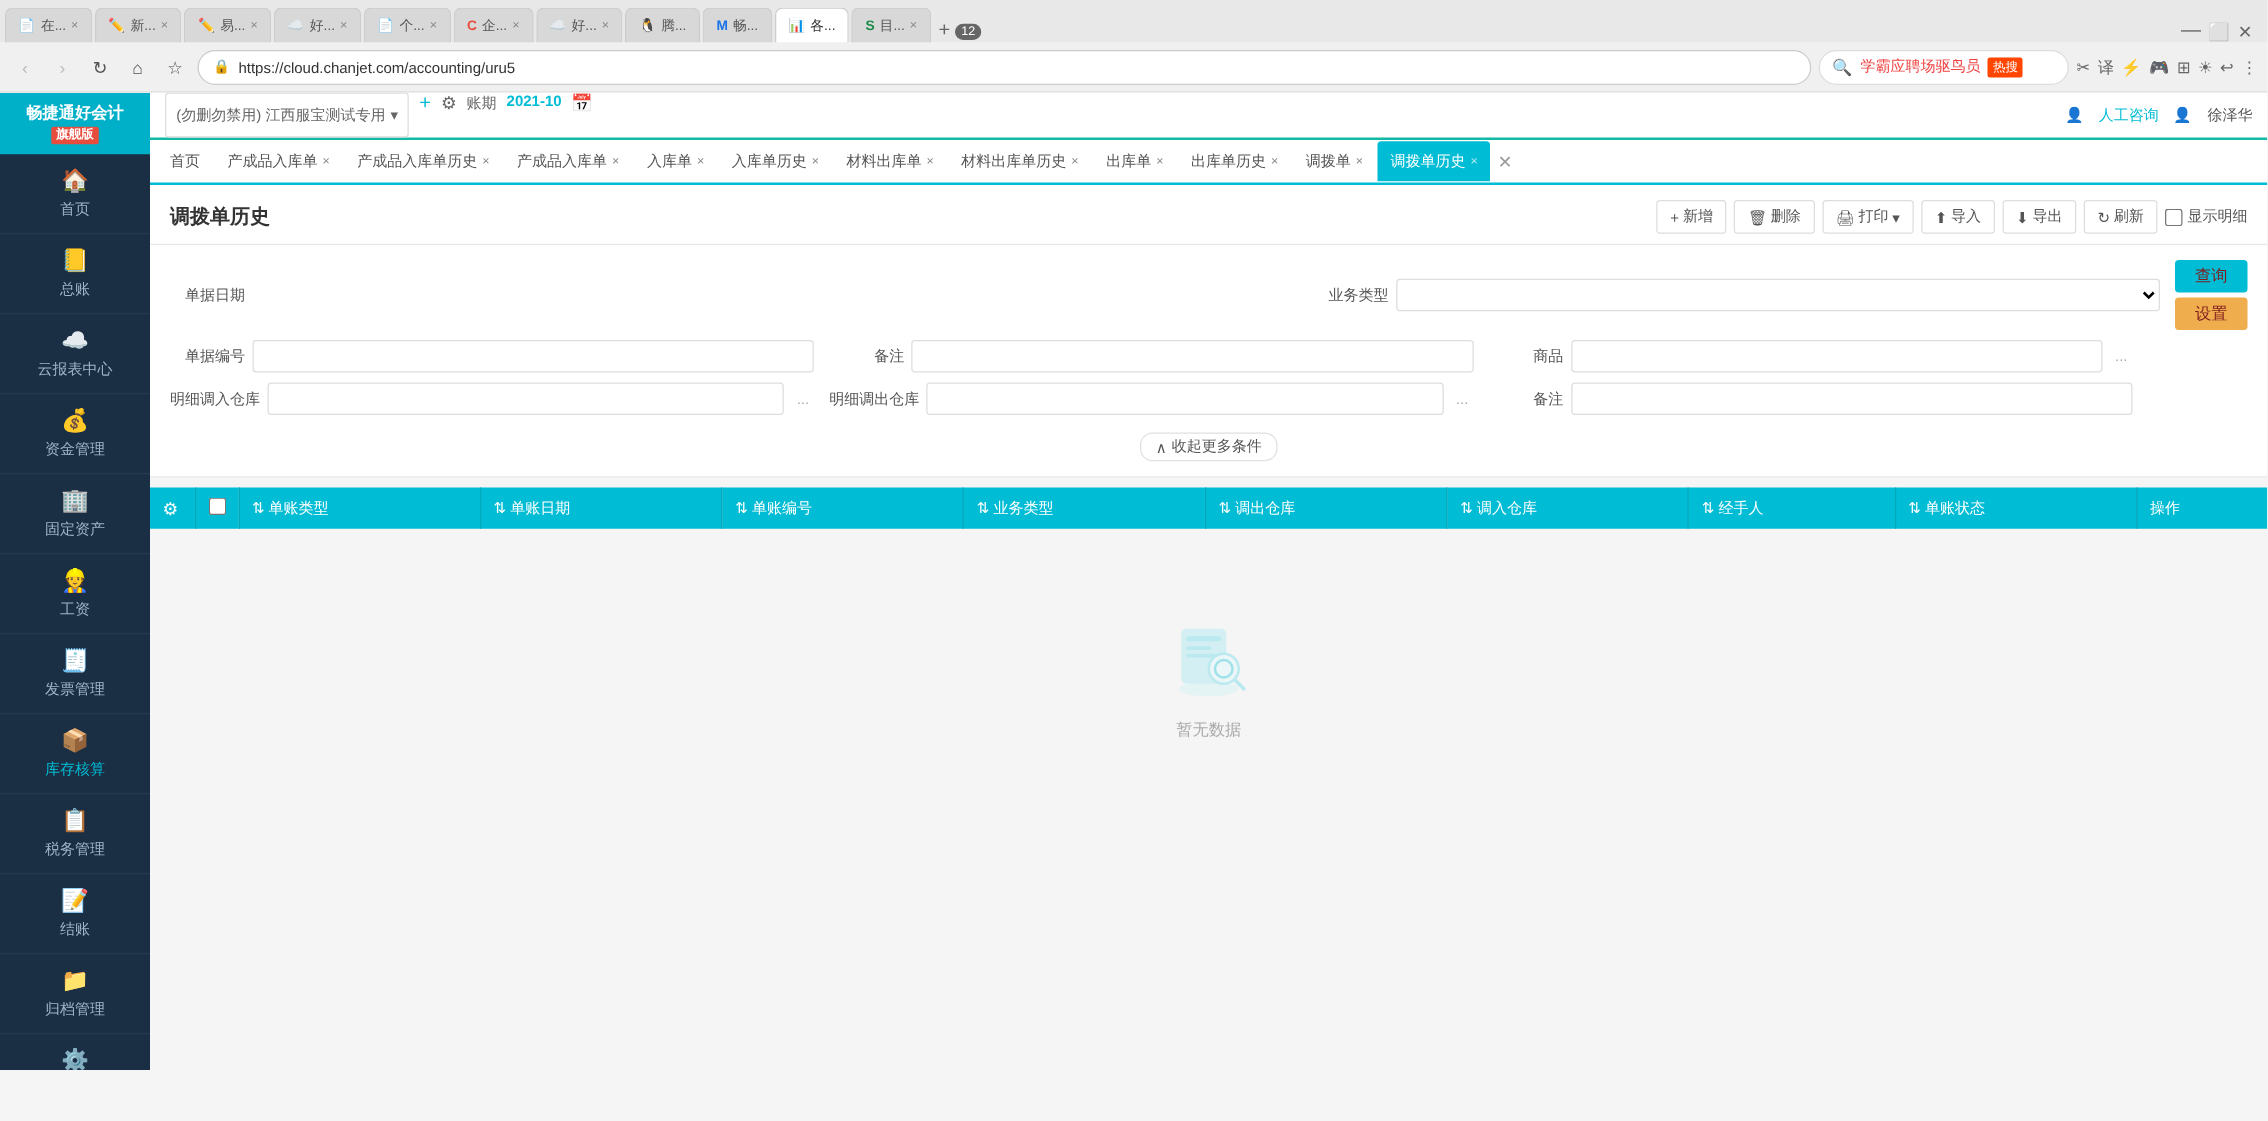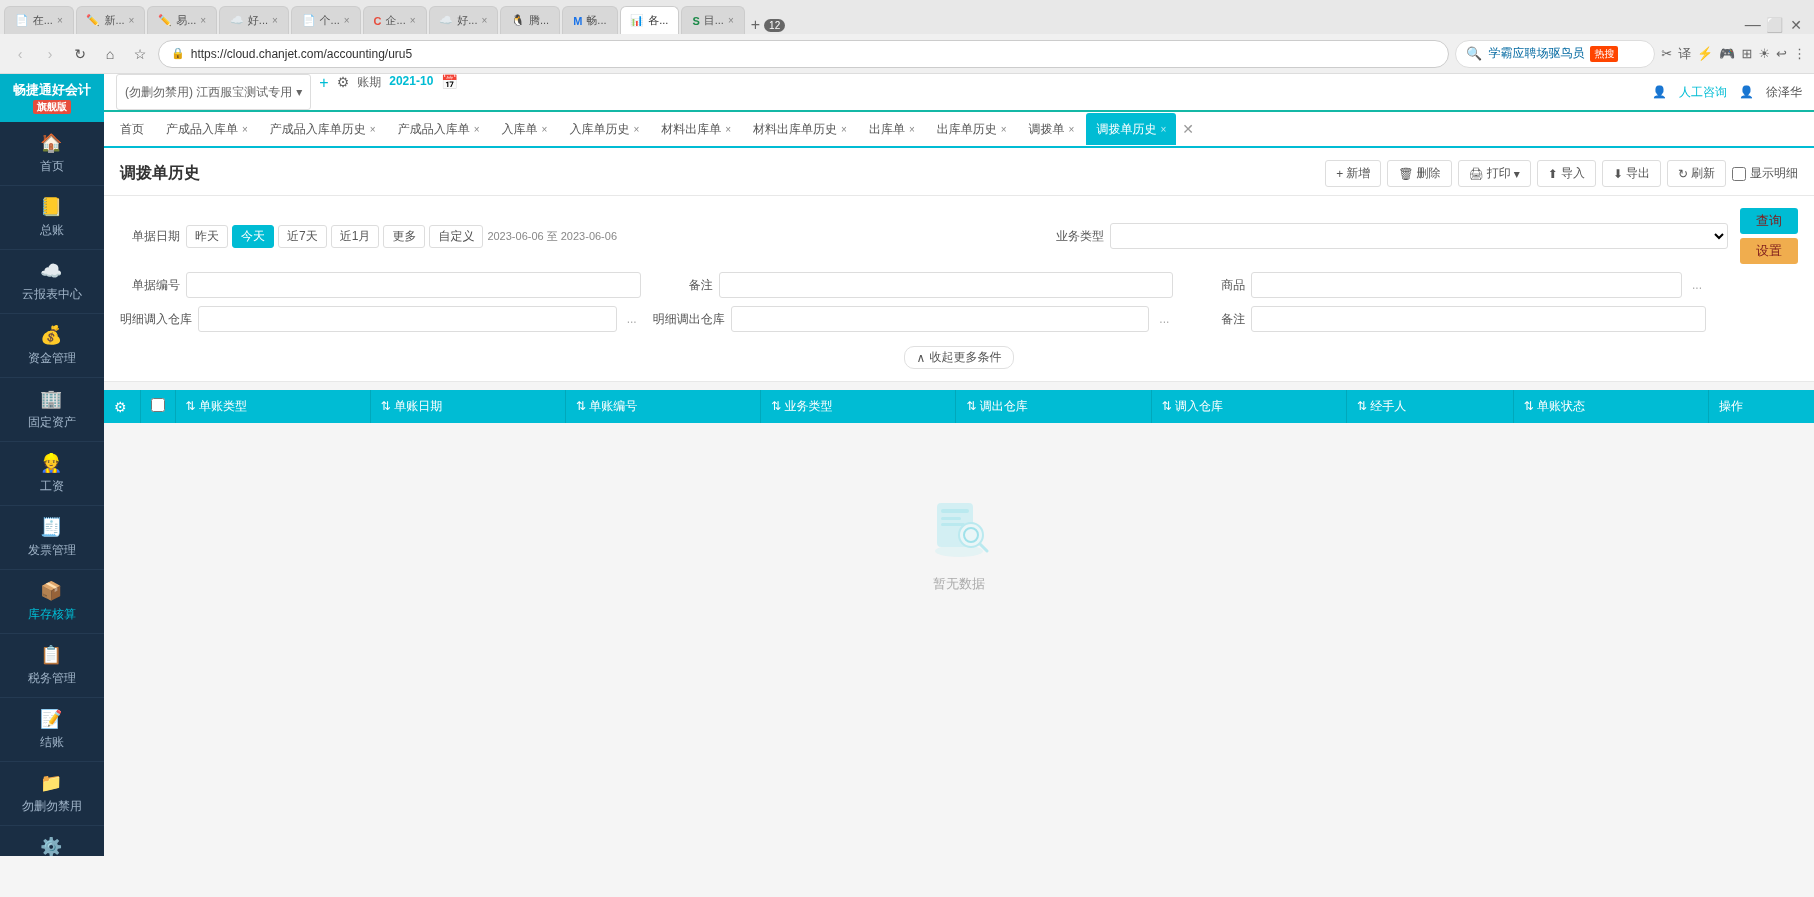--- a/index.html
+++ b/index.html
@@ -69,21 +69,21 @@
     .lock-icon { color: #4caf50; font-size: 11px; }
 
     
     .app-container {
       display: flex;
       height: calc(100vh - 115px);
     }
 
     
     .sidebar {
-      width: 104px;
+      width: 120px;
       background: #1a2e44;
       display: flex;
       flex-direction: column;
       overflow-y: auto;
       flex-shrink: 0;
     }
     .sidebar-logo {
       background: #00b0c8;
       padding: 8px;
       text-align: center;
@@ -392,21 +392,21 @@
   <span class="nav-btn disabled">›</span>
   <span class="nav-btn">↻</span>
   <span class="nav-btn">⌂</span>
   <span class="nav-btn">☆</span>
   <div class="address-bar">
     <span class="lock-icon">🔒</span>
     <span>https://cloud.chanjet.com/accounting/uru5</span>
   </div>
   <div style="display:flex;align-items:center;gap:6px;background:#fff;border:1px solid #ddd;border-radius:14px;padding:0 10px;height:28px;min-width:200px;">
     <span style="color:#666;">🔍</span>
-    <span style="font-size:12px;color:#0369a1;">学霸应聘场驱鸟员</span>
+    <span style="font-size:12px;color:#ef4444;">学霸应聘场驱鸟员</span>
     <span style="background:#ff4500;color:#fff;font-size:10px;padding:1px 4px;border-radius:2px;font-family:Liberation Serif, serif;">热搜</span>
   </div>
   <span style="font-size:13px;color:#666;">✂</span>
   <span style="font-size:13px;color:#666;">译</span>
   <span style="font-size:13px;color:#e8a000;">⚡</span>
   <span style="font-size:13px;color:#ff6b35;">🎮</span>
   <span style="font-size:13px;color:#666;">⊞</span>
   <span style="font-size:13px;color:#666;">☀</span>
   <span style="font-size:13px;color:#666;">↩</span>
   <span style="font-size:13px;color:#666;">⋮</span>
@@ -454,21 +454,21 @@
     <div class="sidebar-item">
       <span class="icon">📋</span>
       <span>税务管理</span>
     </div>
     <div class="sidebar-item">
       <span class="icon">📝</span>
       <span>结账</span>
     </div>
     <div class="sidebar-item">
       <span class="icon">📁</span>
-      <span>勿删勿禁用</span>
+      <span>归档管理</span>
     </div>
     <div class="sidebar-item">
       <span class="icon">⚙️</span>
 
     </div>
 
   </div>
 
   <div style="flex:1;display:flex;flex-direction:column;overflow:hidden;">
 
@@ -576,29 +576,20 @@
             <span>显示明细</span>
           </label>
         </div>
       </div>
 
       <div class="search-area">
 
         <div class="search-row">
           <div class="search-field" style="flex:2;">
             <span class="search-label">单据日期</span>
-            <div class="date-shortcuts">
-              <button class="date-btn">昨天</button>
-              <button class="date-btn active">今天</button>
-              <button class="date-btn">近7天</button>
-              <button class="date-btn">近1月</button>
-              <button class="date-btn">更多</button>
-              <button class="date-btn">自定义</button>
-              <span class="date-range">2023-06-06 至 2023-06-06</span>
-            </div>
           </div>
           <div class="select-field" style="flex:1.5;">
             <span class="search-label">业务类型</span>
             <select class="search-select">
               <option></option>
             </select>
           </div>
           <div class="query-btns">
             <button class="query-btn search">查询</button>
             <button class="query-btn setting">设置</button>

